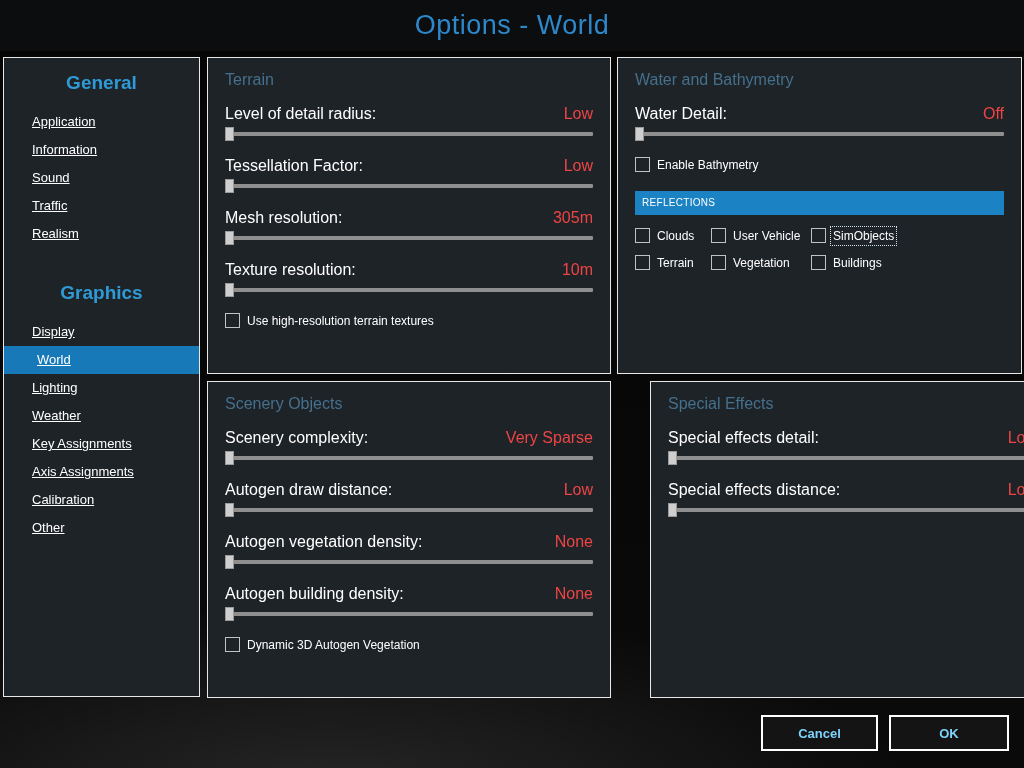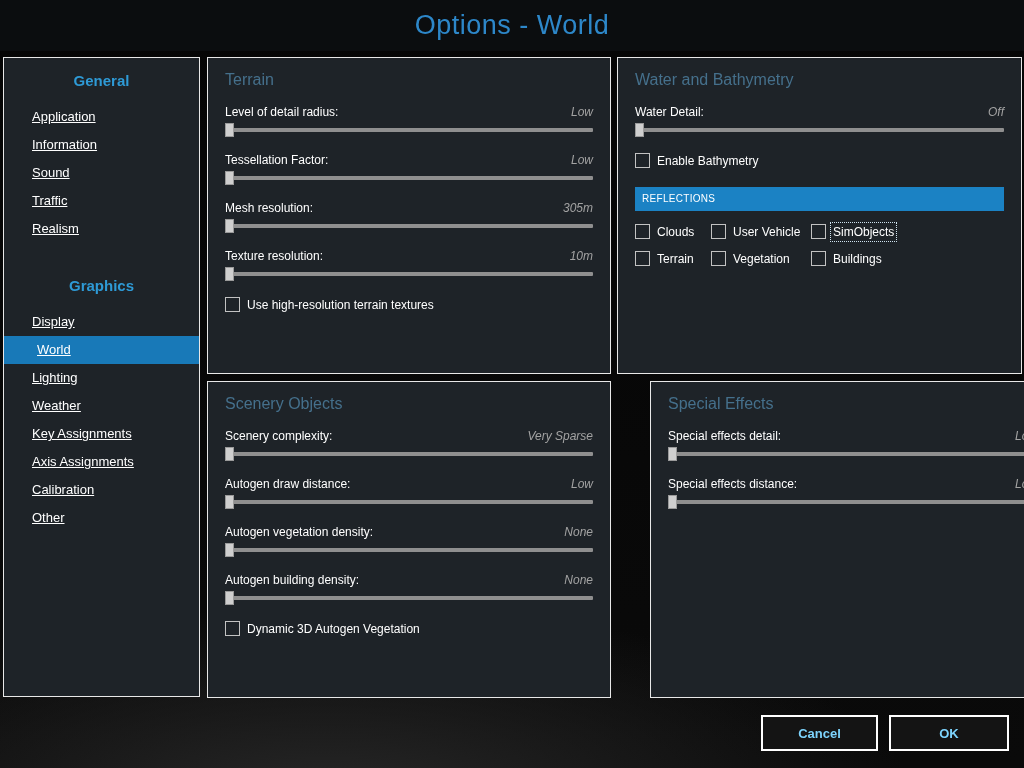--- a/index.html
+++ b/index.html
@@ -24,21 +24,21 @@
     color:#2d87c9; font-size:27px; font-weight:400; letter-spacing:0.5px;
   }
 
   
   .sidebar {
     position:absolute; left:3px; top:57px; width:197px; height:640px;
     background:#1e2328; border:1px solid #e8e8e8;
     padding-top:14px;
   }
   .side-header {
-    color:#2e9ad6; font-size:15px; font-weight:bold;
+    color:#2e9ad6; font-size:19px; font-weight:bold;
     text-align:center; margin:0 0 14px 0;
   }
   .side-header.graphics { margin-top:34px; }
   .side-header.controls { margin-top:62px; }
   .side-item {
     height:28px; line-height:28px; padding-left:28px;
     font-size:13px; color:#fff; cursor:default;text-decoration:underline;
   }
   .side-item.selected { background:#1879b8;padding-left:33px; }
 
@@ -52,24 +52,24 @@
   #panel-scenery { left:207px; top:381px; width:404px; height:317px; }
   #panel-effects { left:650px; top:381px; width:405px; height:317px; }
   .panel-title {
     color:#45708c; font-size:16px; font-weight:400; margin:0 0 16px 0;
   }
 
   
   .slider-group { margin-bottom:21px; }
   .slider-labels {
     display:flex; justify-content:space-between; align-items:baseline;
-    font-size:12px; margin-bottom:9px;
+    font-size:16px; margin-bottom:9px;
   }
   .s-label { color:#fff; }
-  .s-value { color:#a3a3a3;font-style:italic; }
+  .s-value { color:#ef4444; }
   .track {
     position:relative; height:4px; background:#8f8f8f; border-radius:1px;
   }
   .thumb {
     position:absolute; left:0; top:-5px; width:9px; height:14px;
     background:#cfcfcf; border:1px solid #9a9a9a;
   }
 
   
   .checkbox {

